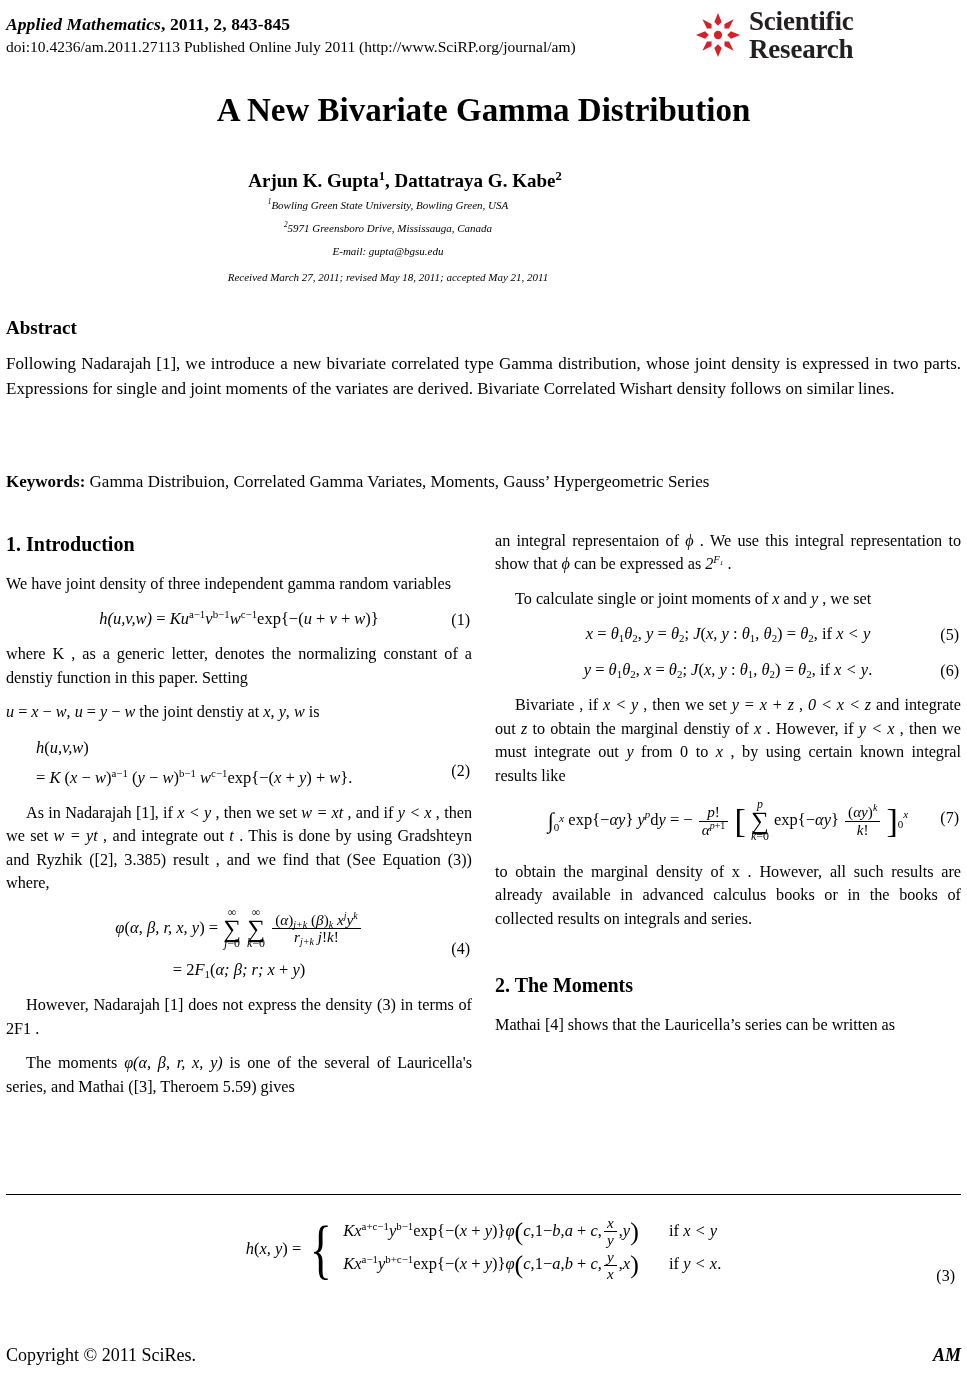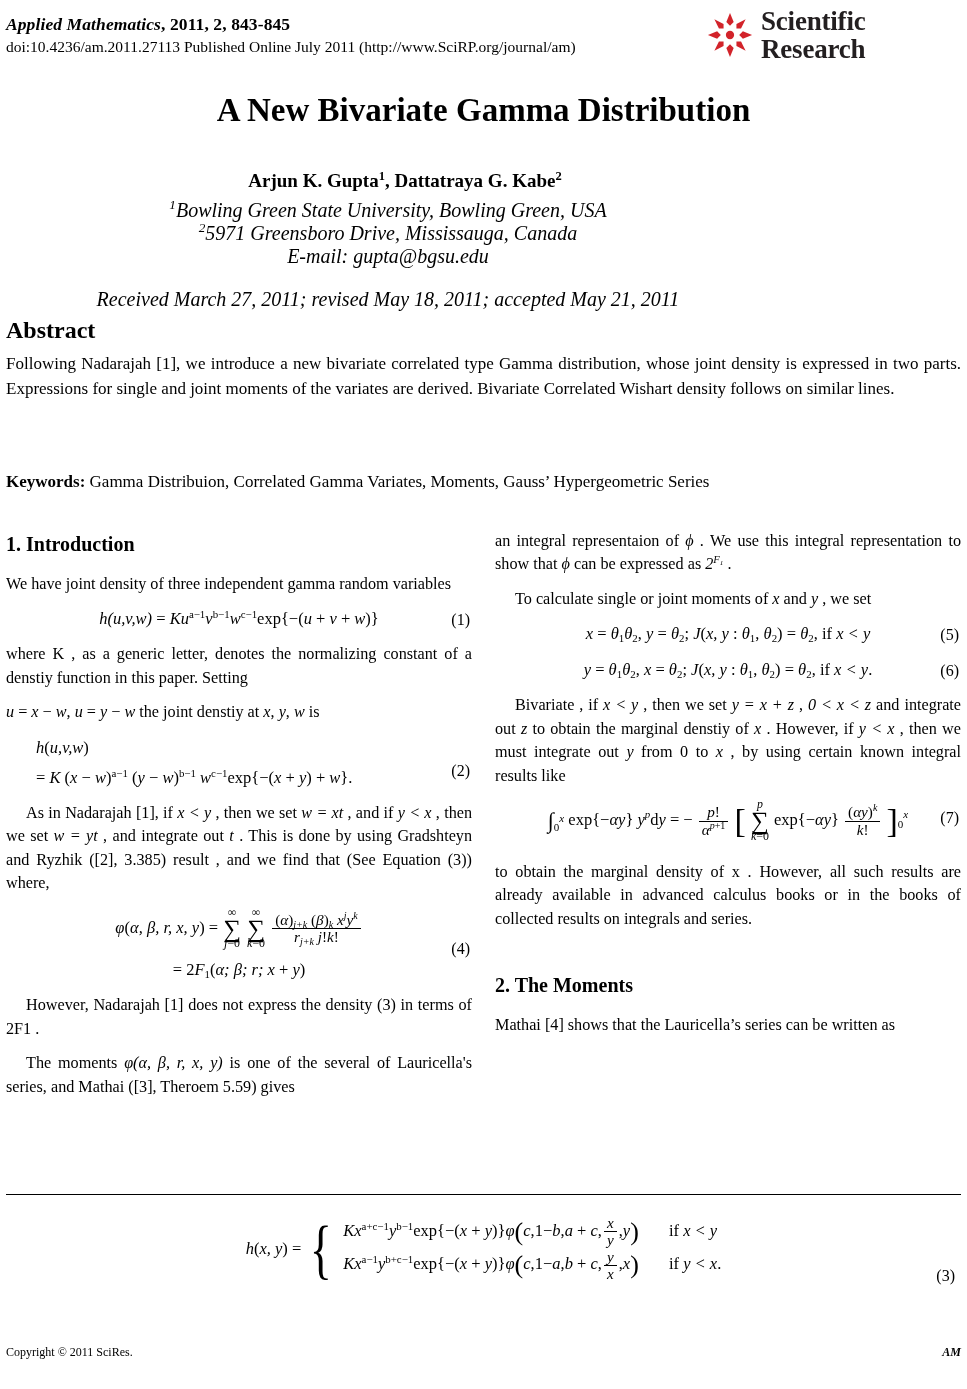--- a/index.html
+++ b/index.html
@@ -47,21 +47,21 @@
     font-style: normal;
   }
   .doi-line {
     font-family: "Liberation Serif", serif;
     font-size: 15.5px;
     margin-top: 3px;
     white-space: nowrap;
   }
   .header-logo {
     position: absolute;
-    right: 4px;
+    right: 16px;
     top: -6px;
     width: 250px;
     height: 56px;
   }
   .logo-mark {
     position: absolute;
     left: 0;
     top: 4px;
     width: 46px;
     height: 46px;
@@ -99,35 +99,35 @@
     width: 810px;
     text-align: center;
     font-size: 19px;
     font-weight: bold;
   }
   .affil {
     position: absolute;
     left: 0;
     width: 776px;
     text-align: center;
-    font-size: 20px;
+    font-size: 11px;
     font-style: italic;
   }
   .affil1 { top: 199px; }
   .affil2 { top: 222px; }
   .affil3 { top: 245px; }
-  .affil4 { top: 288px; }
+  .affil4 { top: 271px; }
   sup { font-size: 0.66em; vertical-align: super; line-height: 0; }
 
   
   .abstract-head {
     position: absolute;
     top: 317px;
     left: 6px;
-    font-size: 24px;
+    font-size: 19px;
     font-weight: bold;
   }
   .abstract-body {
     position: absolute;
     top: 352px;
     left: 6px;
     width: 955px;
     font-size: 17px;
     line-height: 1.45;
     text-align: justify;
@@ -241,21 +241,21 @@
   }
   .cases .row { padding: 8px 0; white-space: nowrap; }
   .cases .cond { display: inline-block; margin-left: 26px; }
 
   
   .footer {
     position: absolute;
     left: 6px;
     top: 1345px;
     width: 955px;
-    font-size: 12px;
+    font-size: 18px;
   }
   .footer .right {
     position: absolute;
     right: 0;
     top: 0;
     font-style: italic;
     font-weight: bold;
   }
 </style>
 </head>

